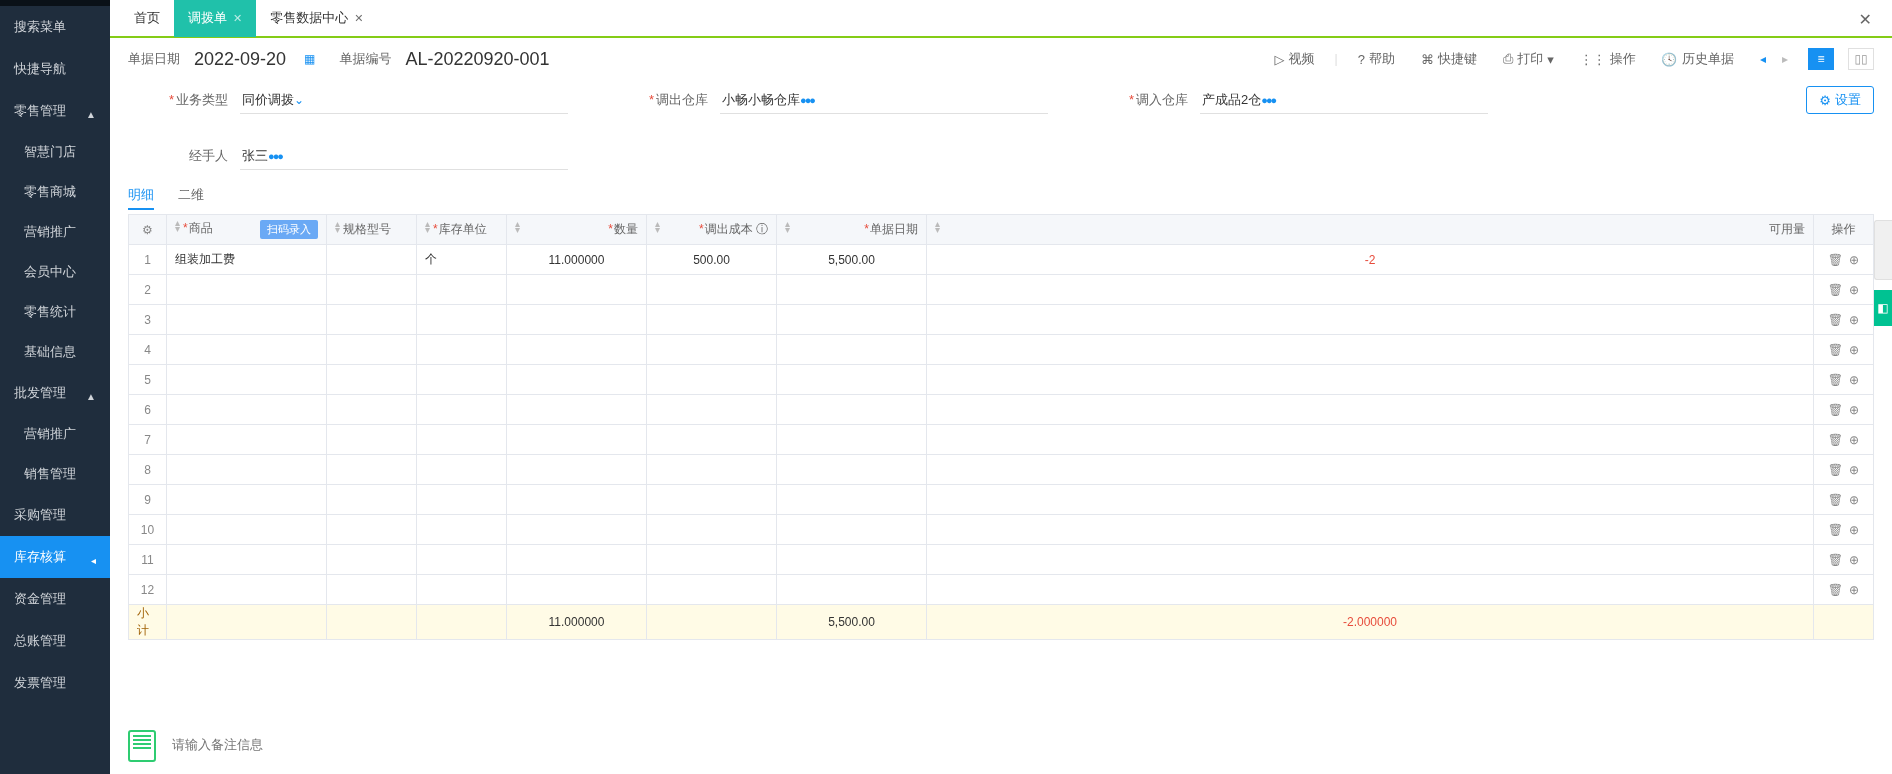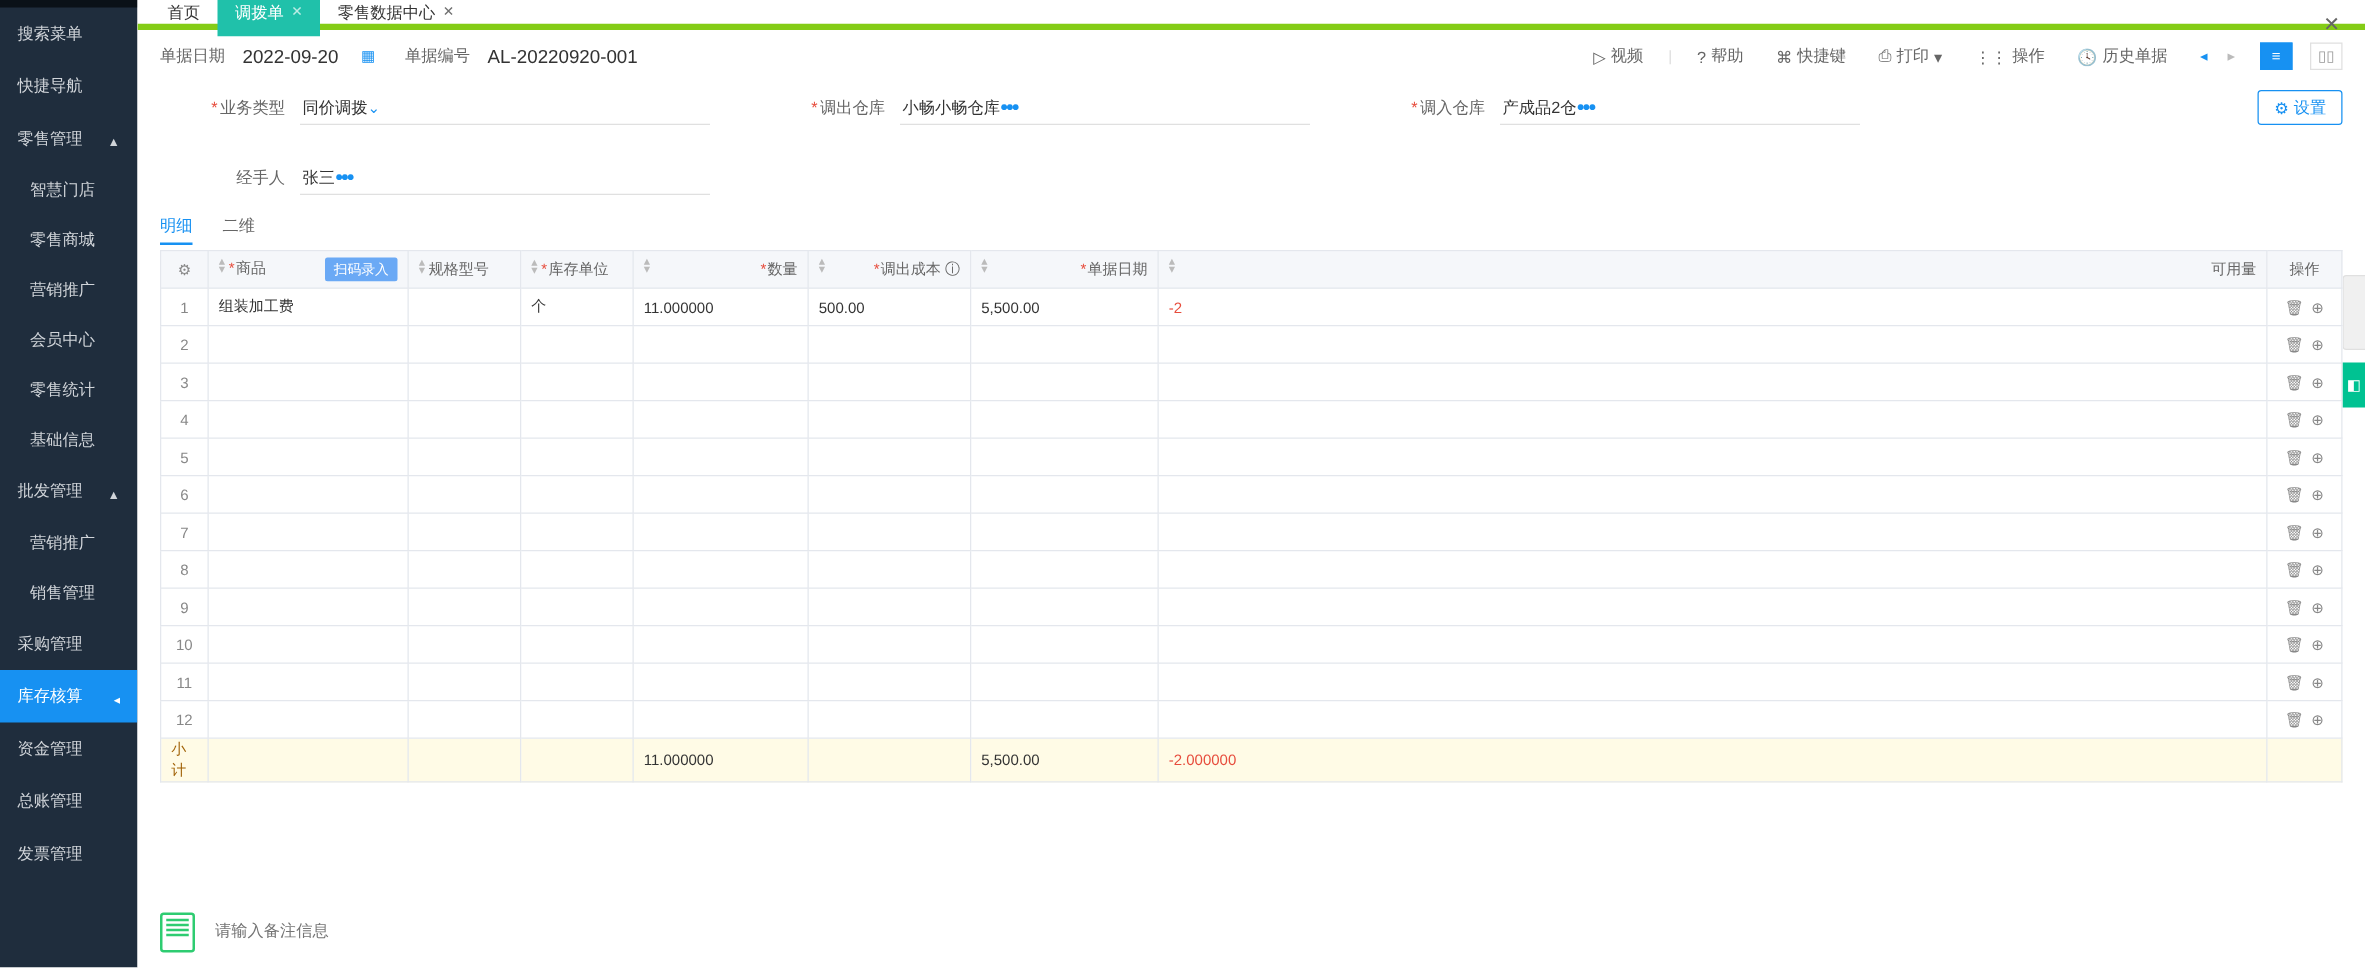--- a/index.html
+++ b/index.html
@@ -8,29 +8,29 @@
 
 .sidebar{width:110px;background:#1f2d3d;color:#fff;height:100%;overflow-y:auto}
 .sidebar-top{height:6px;background:#0a1118}
 .side-item{padding:12px 14px;font-size:13px;color:#d0d4d9;cursor:pointer;display:flex;align-items:flex-end;justify-content:space-between}
 .side-item.sub{padding:11px 0 11px 24px;font-size:13px}
 .side-item.active{background:#1791f2;color:#fff}
 .side-arrow{font-size:10px}
 
 .main{flex:1;display:flex;flex-direction:column;background:#fff;height:100%;overflow:hidden}
 
-.tabs{height:24px;border-bottom:5px solid #84cc16;display:flex;align-items:center;padding-left:10px;position:relative}
+.tabs{height:38px;border-bottom:2px solid #84cc16;display:flex;align-items:center;padding-left:10px;position:relative}
 .tab{padding:0 14px;height:38px;display:flex;align-items:center;gap:6px;font-size:13px;color:#333;cursor:pointer}
 .tab.active{background:#20c1aa;color:#fff}
 .tab .close{font-size:11px;cursor:pointer;opacity:.7}
 .tabs-close-all{position:absolute;right:20px;top:10px;font-size:16px;cursor:pointer;color:#666}
 
 .docbar{height:42px;display:flex;align-items:center;padding:0 18px;gap:14px}
 .docbar .lbl{color:#666;font-size:13px}
-.docbar .val{font-size:15px;color:#333}
+.docbar .val{font-size:18px;color:#333}
 .docbar .date{border-bottom:none}
 .docbar .cal{color:#1791f2;margin-left:4px}
 .docbar .spacer{flex:1}
 .docbar .act{color:#666;display:inline-flex;align-items:center;gap:4px;cursor:pointer;padding:0 6px;font-size:13px}
 .docbar .sep{color:#ddd}
 .docbar .pager{display:flex;gap:4px}
 .docbar .pg{width:18px;text-align:center;color:#bbb;cursor:pointer}
 .docbar .pg.on{color:#1791f2}
 .docbar .viewbtn{width:26px;height:22px;border:1px solid #e0e0e0;display:inline-flex;align-items:center;justify-content:center;cursor:pointer;color:#999}
 .docbar .viewbtn.on{background:#1791f2;border-color:#1791f2;color:#fff}
@@ -49,21 +49,21 @@
 .dtab{padding-bottom:4px;font-size:13px;cursor:pointer;color:#666}
 .dtab.active{color:#1791f2;border-bottom:2px solid #1791f2}
 
 .tbl-wrap{padding:4px 18px 0;flex:1;overflow:hidden}
 .tbl{width:100%;border:1px solid #e4e7ed;border-collapse:collapse}
 .tbl th,.tbl td{border:1px solid #e4e7ed;height:30px;padding:0 8px;font-size:12px;font-weight:normal}
 .tbl th{background:#f5f7fa;color:#666}
 .tbl th .req{color:#e74c3c;margin-right:1px}
 .tbl th .sort{color:#bbb;font-size:10px;margin-right:3px;display:inline-block;line-height:6px}
 .tbl th.rt{text-align:right}
-.tbl td.rt{text-align:left}
+.tbl td.rt{text-align:center}
 .tbl td.ct{text-align:left;color:#a16207}
 .tbl .idx{width:38px;text-align:center;color:#888}
 .tbl .gear{width:38px;text-align:center;color:#888;background:#f5f7fa}
 .scan-btn{background:#6aa9f5;color:#fff;padding:2px 7px;border-radius:2px;font-size:11px;cursor:pointer;float:right}
 .row-act{width:60px;text-align:center}
 .row-act i{color:#888;margin:0 3px;cursor:pointer;font-style:normal}
 .neg{color:#e74c3c}
 .tbl .total td{background:#fffbe6}
 
 .remark{padding:12px 18px;display:flex;gap:16px;align-items:flex-start}

